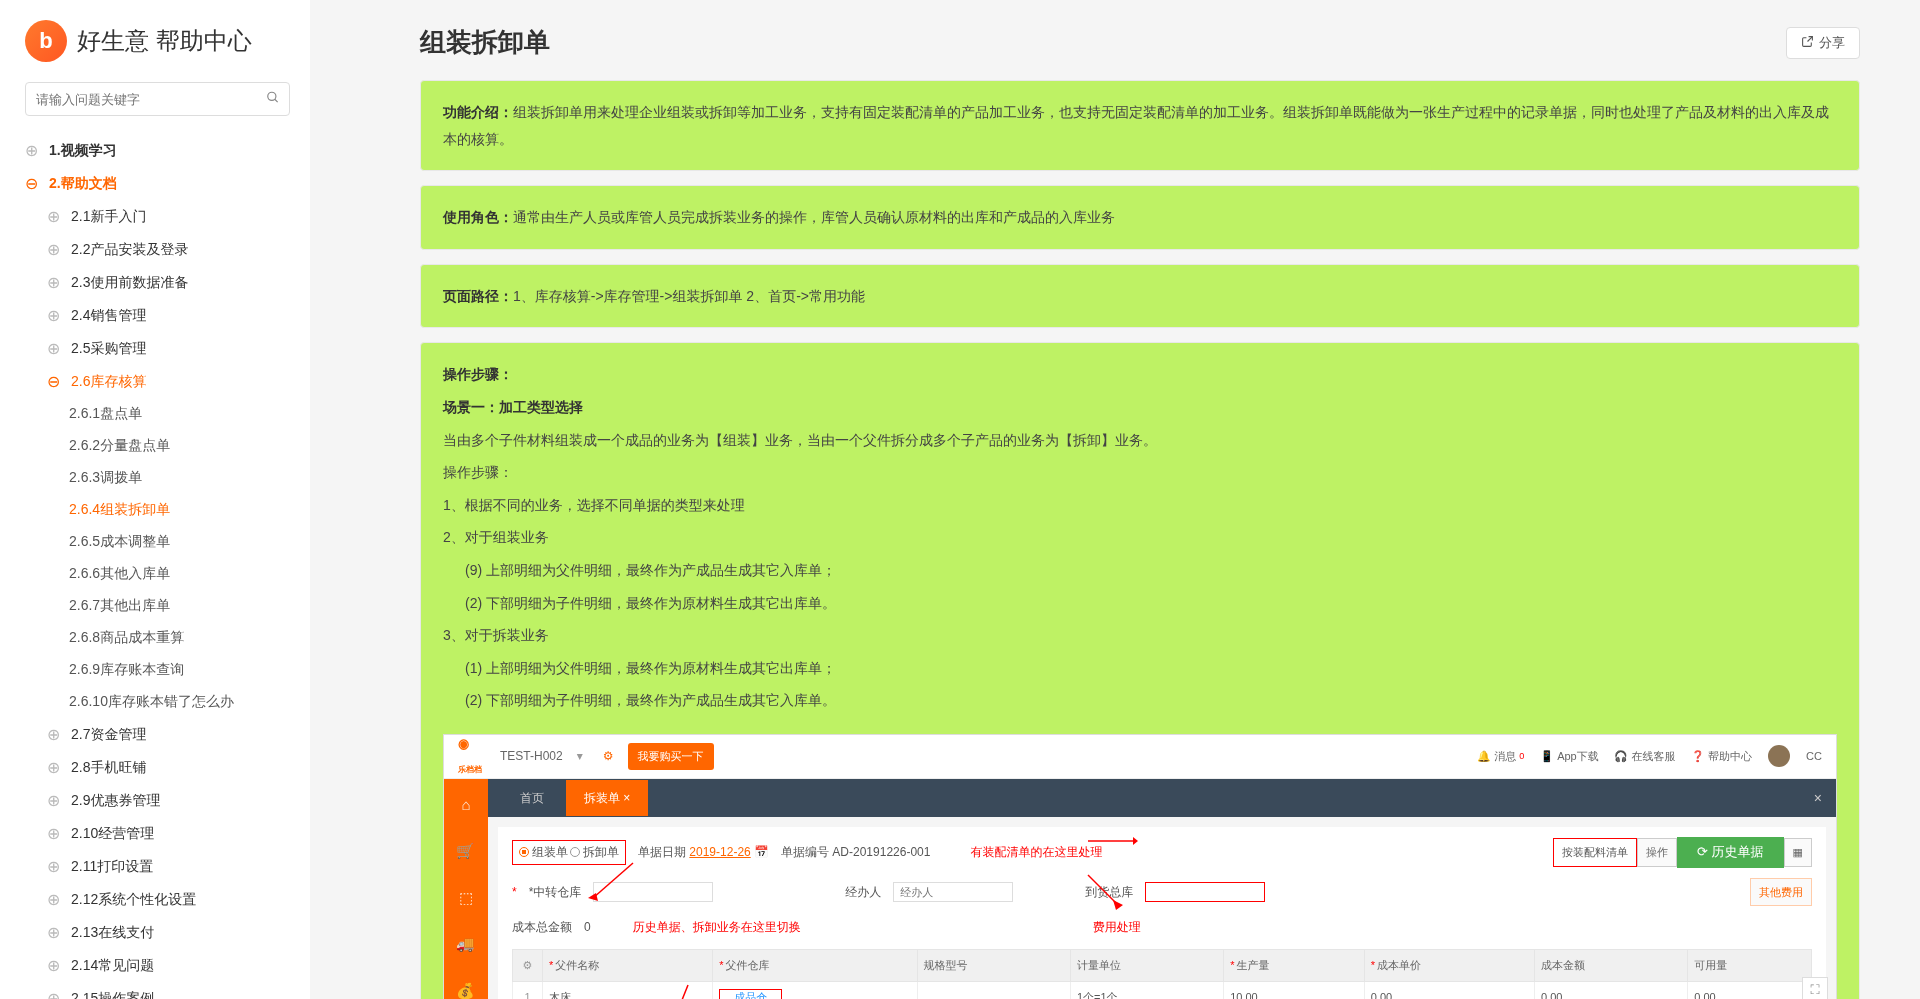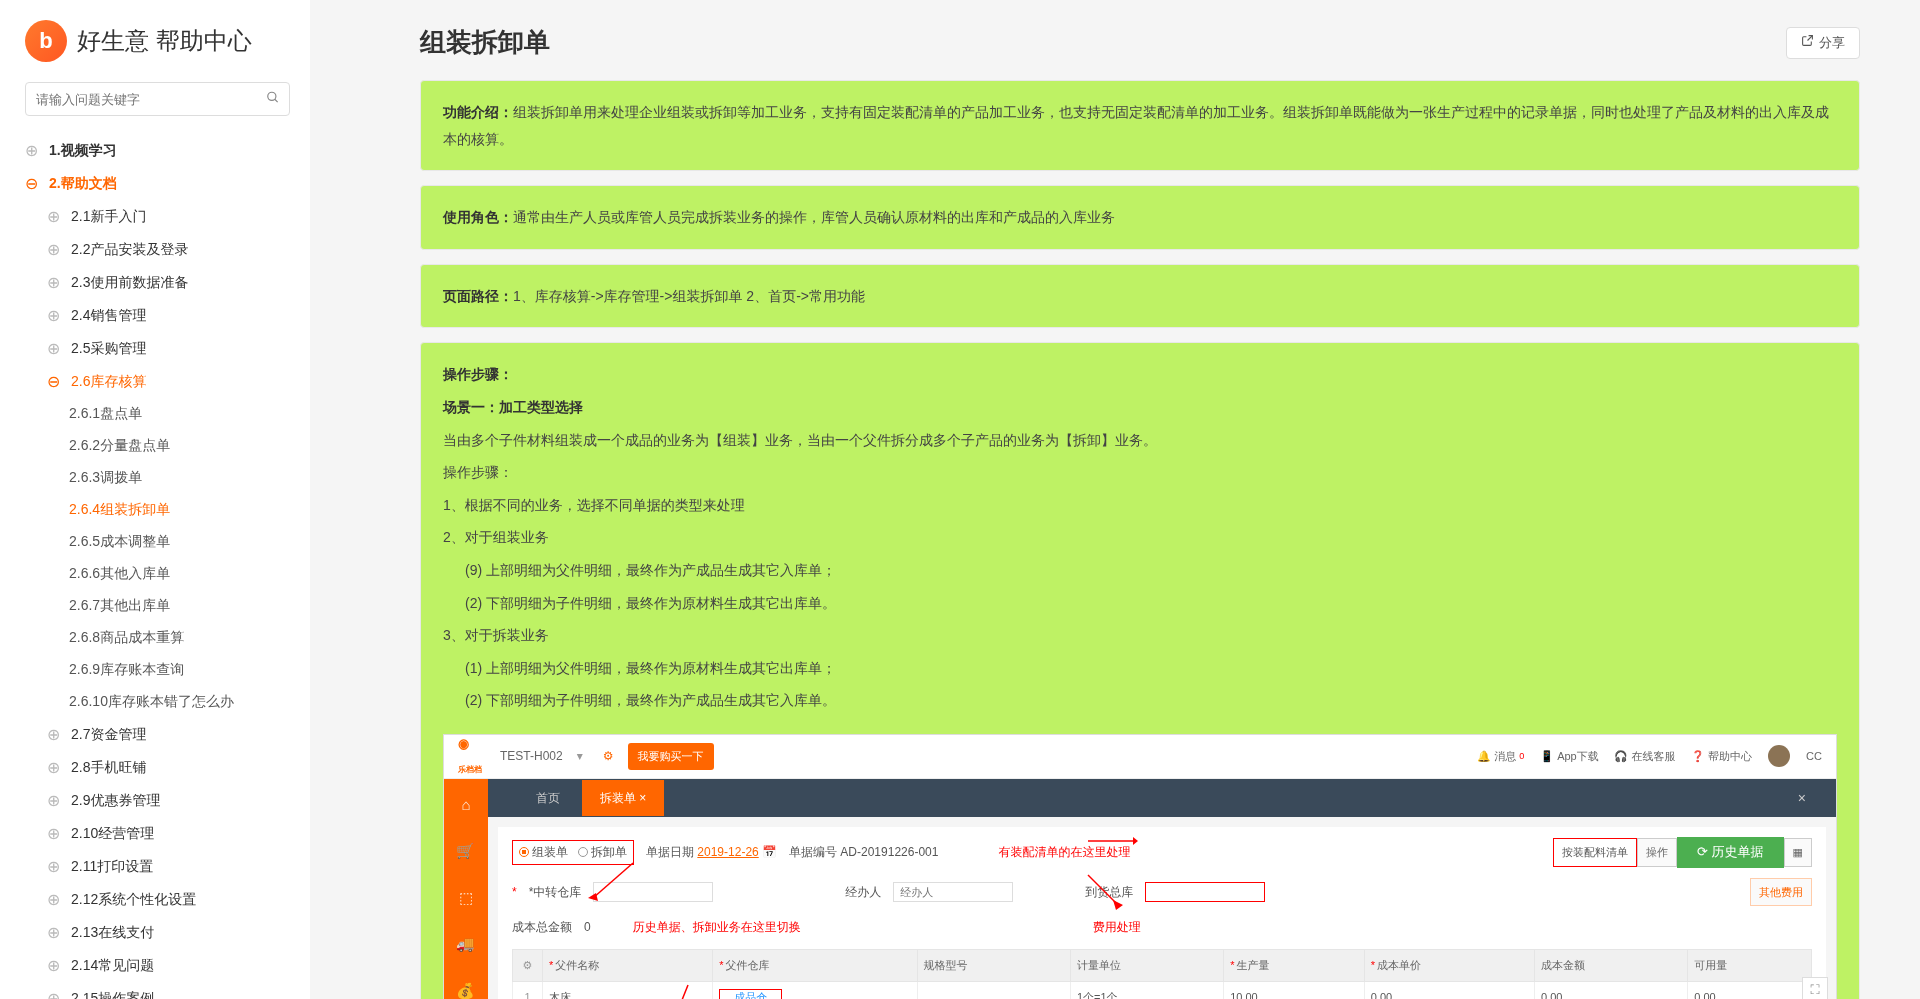--- a/index.html
+++ b/index.html
@@ -18,44 +18,44 @@
 .nav .toggle-icon.orange{color:#ff6600}
 .nav .label{color:#333;font-weight:600}
 .nav .sub{padding-left:22px}
 .nav .sub .label{font-weight:400}
 .nav .sub2{padding-left:44px}
 .nav .sub2 .label{font-weight:400;color:#555}
 .nav .active .label{color:#ff6600}
 .main{flex:1;padding:25px 30px 0 110px;max-width:1580px}
 .title-row{display:flex;justify-content:space-between;align-items:center;margin-bottom:20px}
 .page-title{font-size:26px;font-weight:600;color:#333}
-.share-btn{border:1px solid #ddd;background:#fff;padding:6px 14px;border-radius:4px;font-size:13px;color:#555;cursor:pointer;display:flex;gap:5px}
+.share-btn{border:1px solid #ddd;background:#fff;padding:6px 14px;border-radius:4px;font-size:13px;color:#555;cursor:pointer;display:flex;align-items:center;gap:5px}
 .card{background:#bef264;border:1px solid #e8e8e8;border-radius:4px;padding:18px 22px;margin-bottom:14px;line-height:1.9;font-size:14px;color:#444}
 .card b{color:#333}
 .card .para{margin-bottom:6px}
 .indent1{padding-left:22px}
 .screenshot{margin-top:20px;border:1px solid #ddd;background:#fafafa}
 .ss-topbar{height:44px;background:#fff;display:flex;align-items:center;padding:0 14px;font-size:12px;border-bottom:1px solid #eee}
 .ss-logo{color:#ff6600;font-weight:bold;font-size:13px;margin-right:18px}
 .ss-store{color:#666;margin-right:14px}
 .ss-try{background:#ff6600;color:#fff;padding:3px 10px;border-radius:3px;font-size:11px;margin-left:14px}
 .ss-top-right{margin-left:auto;display:flex;gap:16px;color:#666;font-size:11px;align-items:center}
 .ss-top-right span{display:flex;align-items:center;gap:3px}
 .ss-avatar{width:22px;height:22px;border-radius:50%;background:#8b7355}
 .ss-body{display:flex}
 .ss-leftnav{width:44px;background:#ff6600;display:flex;flex-direction:column;align-items:center;padding-top:12px;gap:18px}
 .ss-leftnav .nav-icon{color:#fff;font-size:15px;opacity:.85}
 .ss-content{flex:1;background:#f5f5f5}
-.ss-tabs{background:#3a4a5a;height:38px;display:flex;align-items:center;padding:0 30px;gap:4px}
+.ss-tabs{background:#3a4a5a;height:38px;display:flex;align-items:center;padding:0 14px;gap:4px}
 .ss-tab{padding:7px 18px;font-size:12px;color:#ccc}
 .ss-tab.active{background:#ff6600;color:#fff}
 .ss-tab-close{margin-left:auto;color:#ccc;font-size:14px}
 .ss-form{background:#fff;margin:10px;padding:10px 14px 14px;position:relative}
 .ss-row{display:flex;align-items:center;gap:12px;margin-bottom:10px;font-size:12px;color:#555}
-.ss-radio-group{border:1.5px solid red;padding:0 6px;display:inline-flex;gap:10px}
+.ss-radio-group{border:1.5px solid red;padding:0 6px;display:inline-flex;gap:2px}
 .ss-radio{display:flex;align-items:center;gap:3px}
 .ss-radio .dot{width:10px;height:10px;border:1px solid #999;border-radius:50%;display:inline-block}
 .ss-radio.checked .dot{border-color:#ff6600;background:radial-gradient(circle,#ff6600 40%,transparent 45%)}
 .ss-date{color:#555}
 .ss-date-val{color:#ff6600;text-decoration:underline}
 .ss-orderno{color:#555}
 .ss-red-note{color:red;font-size:12px}
 .ss-btn-outline{border:1.5px solid red;padding:3px 8px;font-size:11px;color:#555}
 .ss-btn-gray{border:1px solid #ccc;padding:3px 8px;font-size:11px;color:#666;background:#fafafa}
 .ss-green-btn{background:#4caf50;color:#fff;padding:3px 20px;font-size:13px;border:none}
@@ -267,21 +267,21 @@
                       <span class="dot"></span>
                       <span>组装单</span>
                     </span>
                   <span class="ss-radio">
                       <span class="dot"></span>
                       <span>拆卸单</span>
                     </span>
                 </span>
                 <span class="ss-date"><span>单据日期</span> <span class="ss-date-val">2019-12-26</span> 📅</span>
                 <span class="ss-orderno"><span>单据编号</span> <span>AD-20191226-001</span></span>
-                <span class="ss-red-note" style="margin-left:48px">有装配清单的在这里处理</span>
+                <span class="ss-red-note" style="margin-left:28px">有装配清单的在这里处理</span>
                 <svg class="arrow-svg" style="left:590px;top:8px" width="50" height="12">
                     <line x1="0" y1="6" x2="45" y2="6" stroke="red" stroke-width="1.5"></line>
                     <polygon points="45,2 50,6 45,10" fill="red"></polygon>
                   </svg>
                 <div class="ss-right-group">
                   <span class="ss-btn-outline">按装配料清单</span>
                   <span class="ss-btn-gray">操作</span>
                   <span class="ss-green-btn">⟳ <span>历史单据</span></span>
                   <span class="ss-btn-gray">▦</span>
                 </div>

